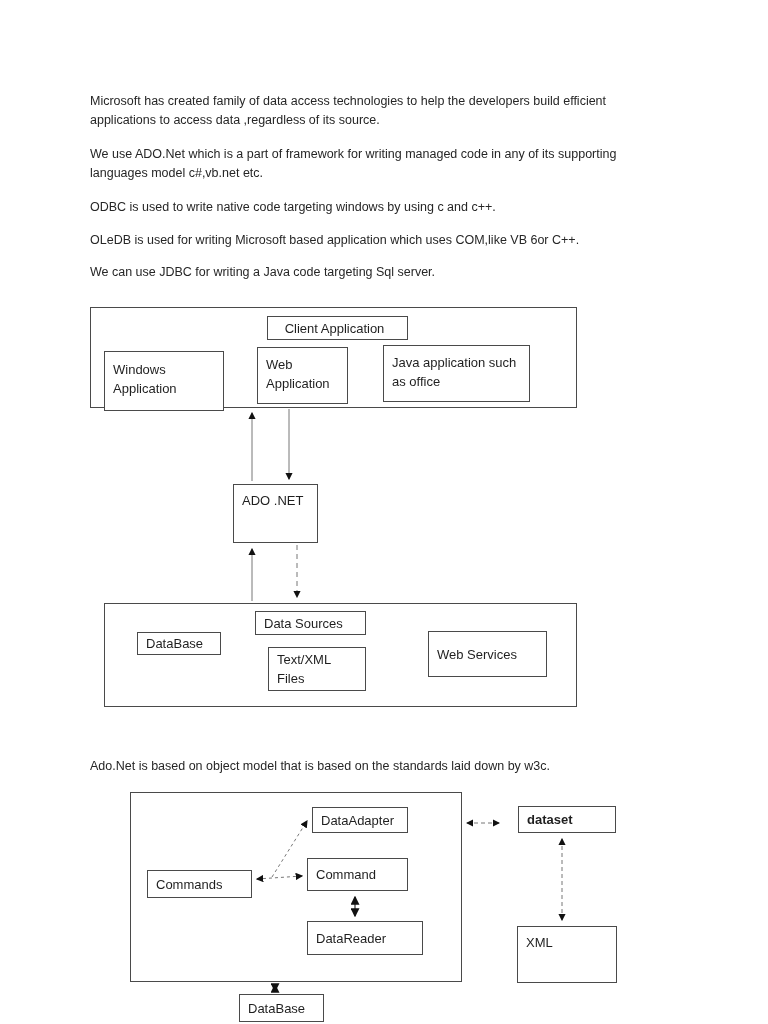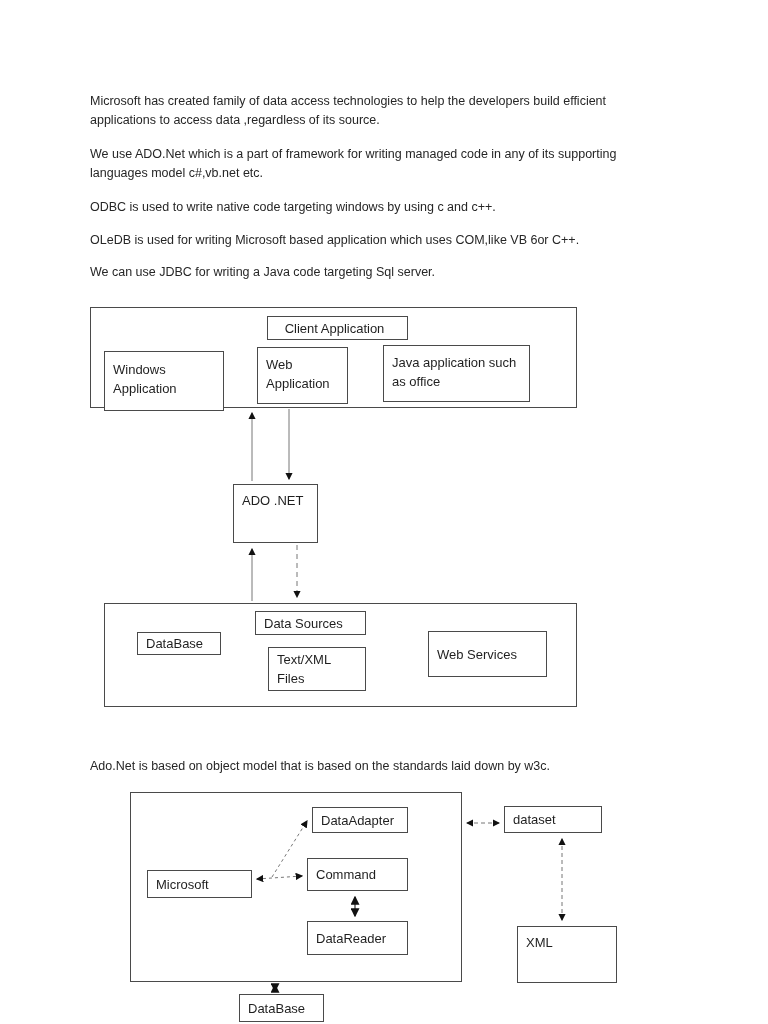--- a/index.html
+++ b/index.html
@@ -27,22 +27,22 @@
   #outer-datasources-container{left:104px;top:603px;width:473px;height:104px;}
   #box-data-sources{left:255px;top:611px;width:111px;height:24px;}
   #box-database-1{left:137px;top:632px;width:84px;height:23px;}
   #box-text-xml-files{left:268px;top:647px;width:98px;height:44px;padding-top:2px;}
   #box-web-services{left:428px;top:631px;width:119px;height:46px;}
   
   #outer-object-model-container{left:130px;top:792px;width:332px;height:190px;}
   #box-dataadapter{left:312px;top:807px;width:96px;height:26px;}
   #box-command{left:307px;top:858px;width:101px;height:33px;}
   #box-commands{left:147px;top:870px;width:105px;height:28px;}
-  #box-datareader{left:307px;top:921px;width:101px;height:34px;}
-  #box-dataset{left:504px;top:806px;width:98px;height:27px;}
+  #box-datareader{left:307px;top:921px;width:116px;height:34px;}
+  #box-dataset{left:518px;top:806px;width:98px;height:27px;font-weight:bold;}
   #box-xml{left:517px;top:926px;width:100px;height:57px;padding-top:6px;}
   #box-database-2{left:239px;top:994px;width:85px;height:28px;}
 </style>
 </head>
 <body>
 
 <div class="page">
 
   <div class="para" style="top:92px">
     <div>Microsoft  has created family of data access technologies to help the developers build efficient</div>
@@ -122,21 +122,21 @@
   </div>
 
   <div class="outer" id="outer-object-model-container"></div>
   <div class="box vcenter" id="box-dataadapter">
     <span>DataAdapter</span>
   </div>
   <div class="box vcenter" id="box-command">
     <span>Command</span>
   </div>
   <div class="box vcenter" id="box-commands">
-    <span>Microsoft</span>
+    <span>Commands</span>
   </div>
   <div class="box vcenter" id="box-datareader">
     <span>DataReader</span>
   </div>
   <div class="box vcenter" id="box-dataset">
     <span>dataset</span>
   </div>
   <div class="box" id="box-xml">
     <span>XML</span>
   </div>

